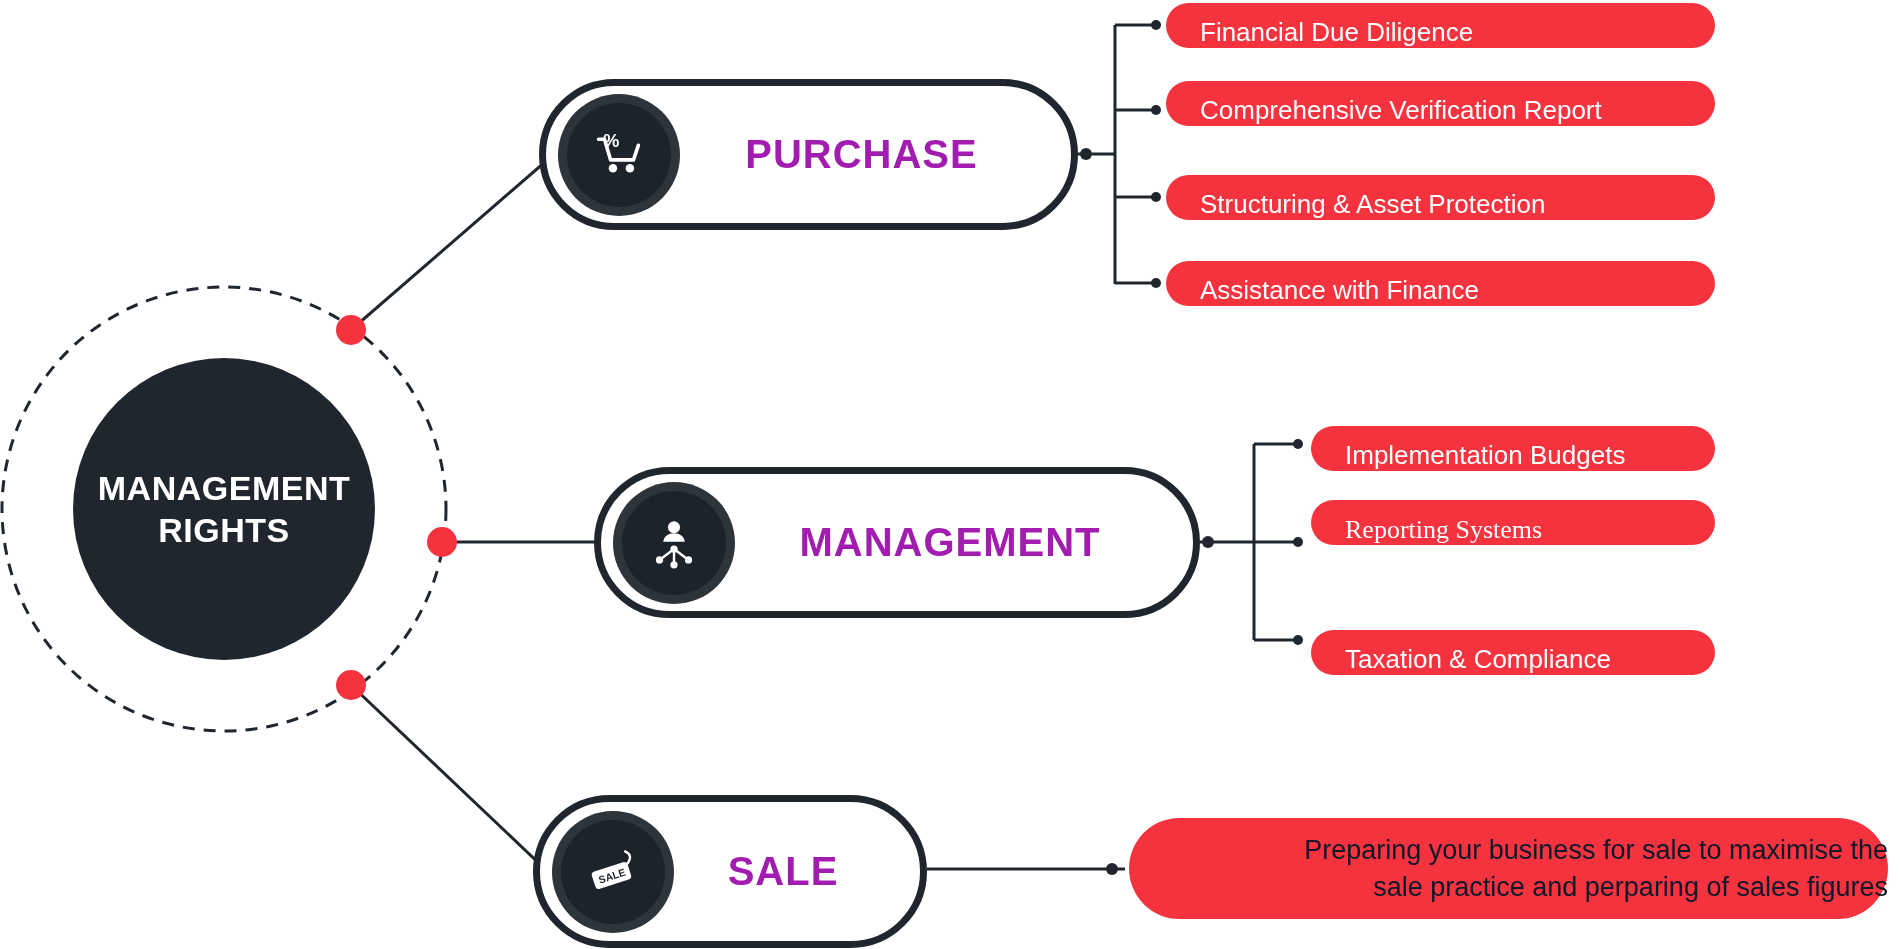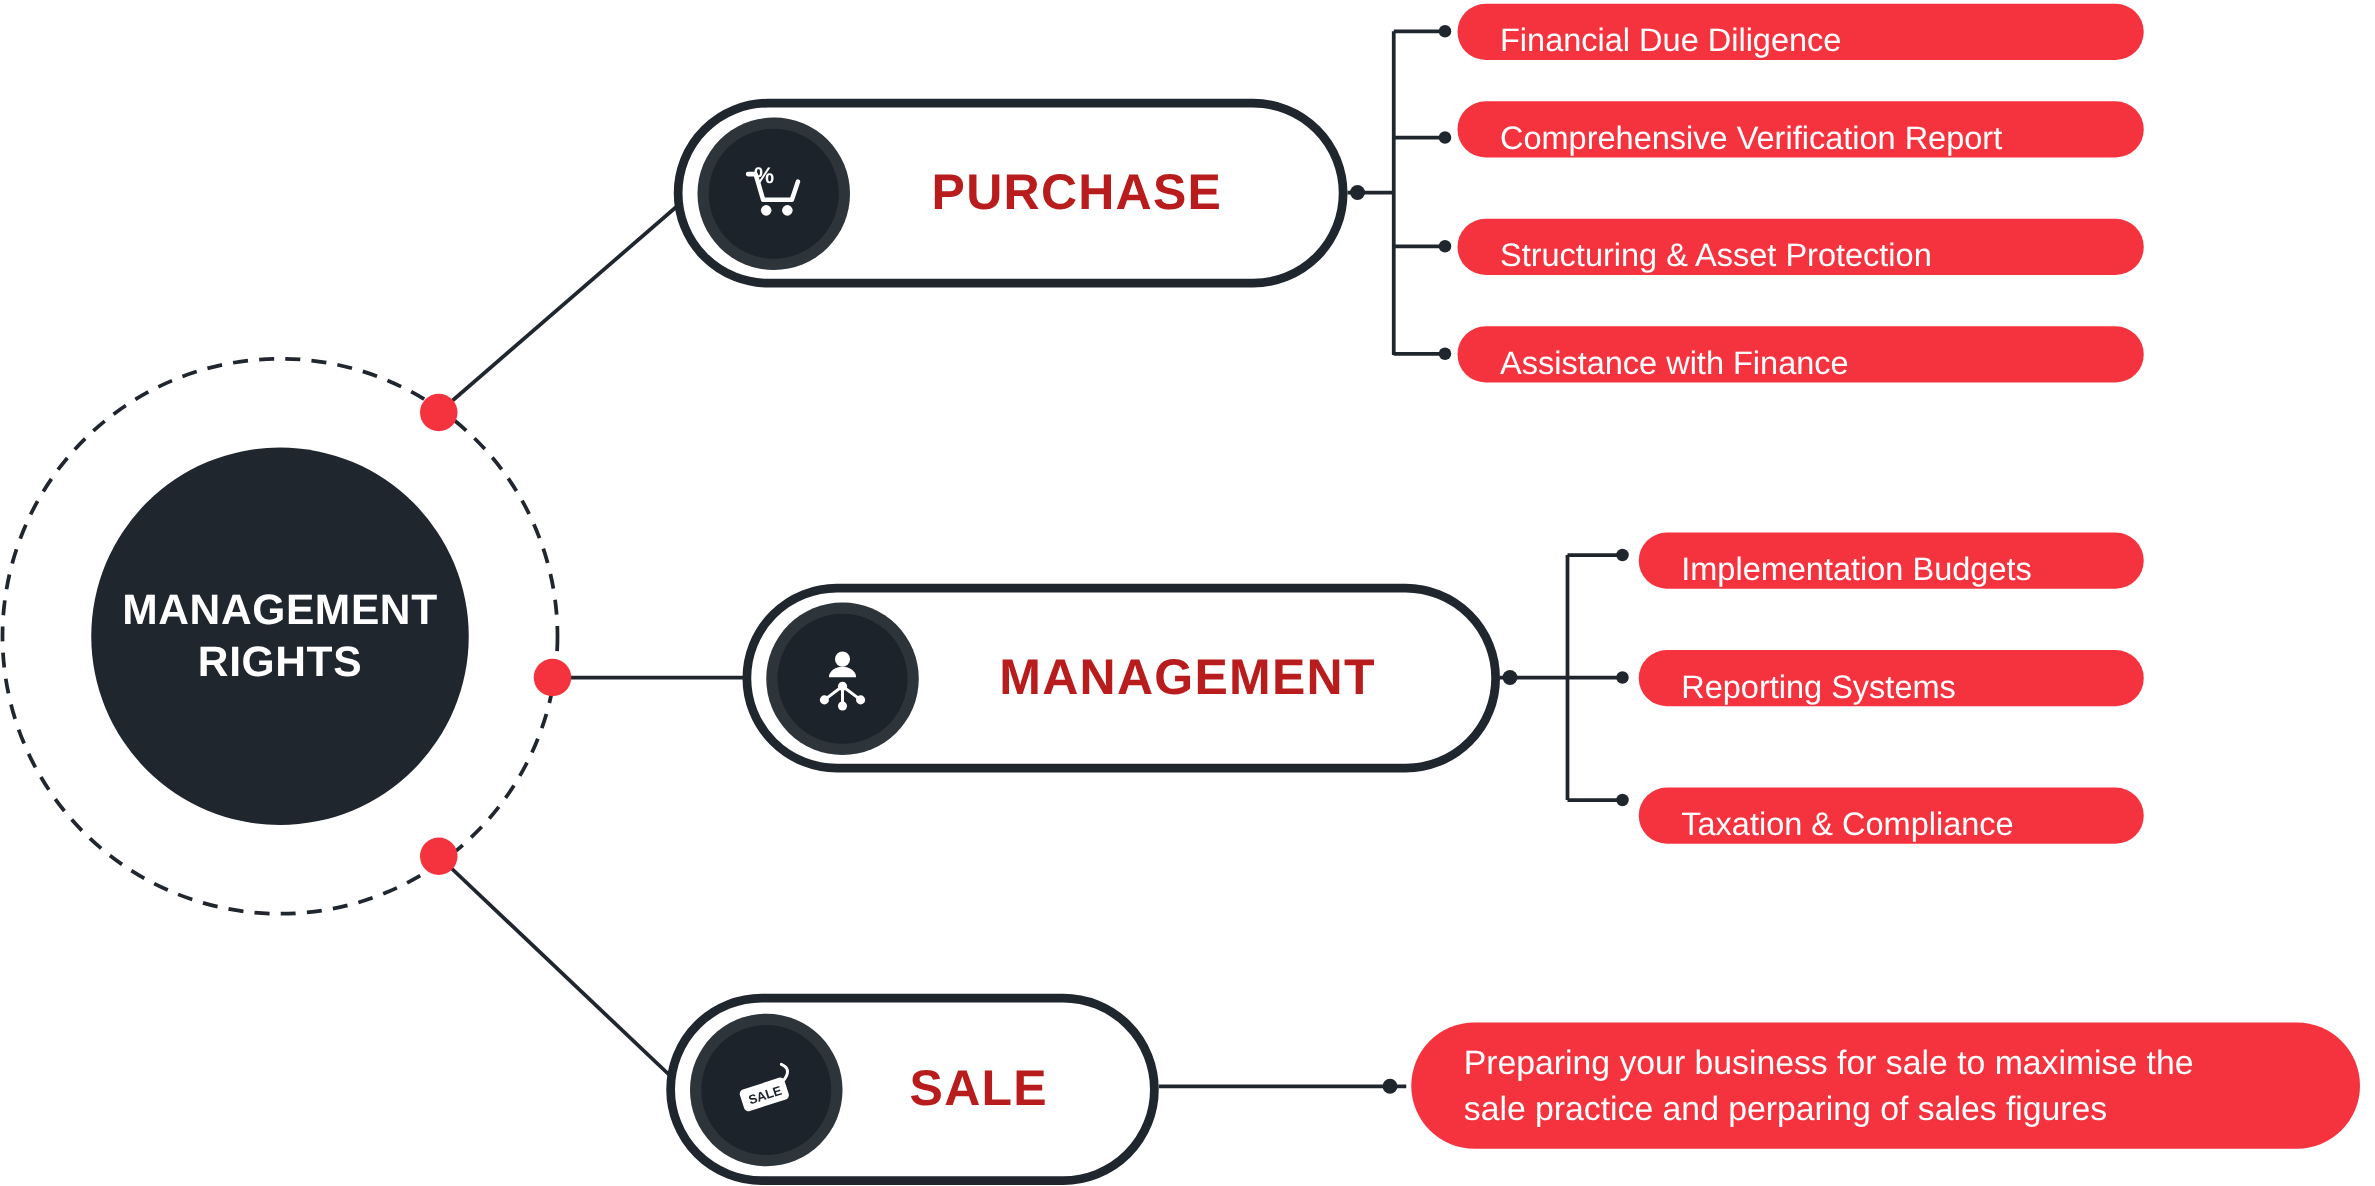--- a/index.html
+++ b/index.html
@@ -21,21 +21,21 @@
     text-align:center;z-index:3;
   }
 
   
   .branch-pill{
     position:absolute;background:#ffffff;border:7px solid #20262E;border-radius:90px;
     display:flex;align-items:center;box-sizing:border-box;padding-left:12px;z-index:3;
   }
   .branch-pill .label-wrap{flex:1;text-align:center;padding-right:28px;}
   .branch-label{
-    font-size:40px;font-weight:bold;color:#b91c1c;letter-spacing:1px;
+    font-size:40px;font-weight:bold;color:#a21caf;letter-spacing:1px;
   }
   .icon-circle{
     width:122px;height:122px;border-radius:50%;
     background:#1C232A;
     box-shadow: inset 0 0 0 9px rgba(255,255,255,0.08);
     display:flex;align-items:center;justify-content:center;
     flex:0 0 auto;
   }
 
   
@@ -43,21 +43,21 @@
     position:absolute;height:45px;border-radius:23px;background:#F5333F;
     display:flex;align-items:flex-end;box-sizing:border-box;padding-left:34px;
     color:#ffffff;font-size:26px;z-index:3;
   }
 
   .desc-box{
     position:absolute;left:1129px;top:818px;width:759px;height:101px;
     border-radius:51px;background:#F5333F;
     display:flex;flex-direction:column;justify-content:center;
     box-sizing:border-box;padding-left:42px;
-    color:#ffffff;font-size:27px;line-height:1.35;z-index:3;
+    color:#0f172a;font-size:27px;line-height:1.35;z-index:3;text-align:right;
   }
 </style>
 </head>
 <body>
 
 <div class="canvas">
 
   <svg class="layer" width="1900" height="949" viewBox="0 0 1900 949">
 
     <circle cx="224" cy="509" r="222" fill="none" stroke="#20262E" stroke-width="3" stroke-dasharray="12 9"></circle>
@@ -143,21 +143,21 @@
       </svg>
     </div>
     <div class="label-wrap">
       <span class="branch-label">MANAGEMENT</span>
     </div>
   </div>
 
   <div class="item-pill" style="left:1311px;top:426px;width:404px;">
     <span>Implementation Budgets</span>
   </div>
-  <div class="item-pill" style="left:1311px;top:520px;width:404px;">
+  <div class="item-pill" style="left:1311px;top:500px;width:404px;font-family:Liberation Serif, serif;">
     <span>Reporting Systems</span>
   </div>
   <div class="item-pill" style="left:1311px;top:617px;width:404px;margin-top:13px;">
     <span>Taxation &amp; Compliance</span>
   </div>
 
   <div class="branch-pill" style="left:533px;top:795px;width:394px;height:153px;">
     <div class="icon-circle">
       <svg width="58" height="58" viewBox="0 0 48 48">
         <g transform="rotate(-18 24 26)">

